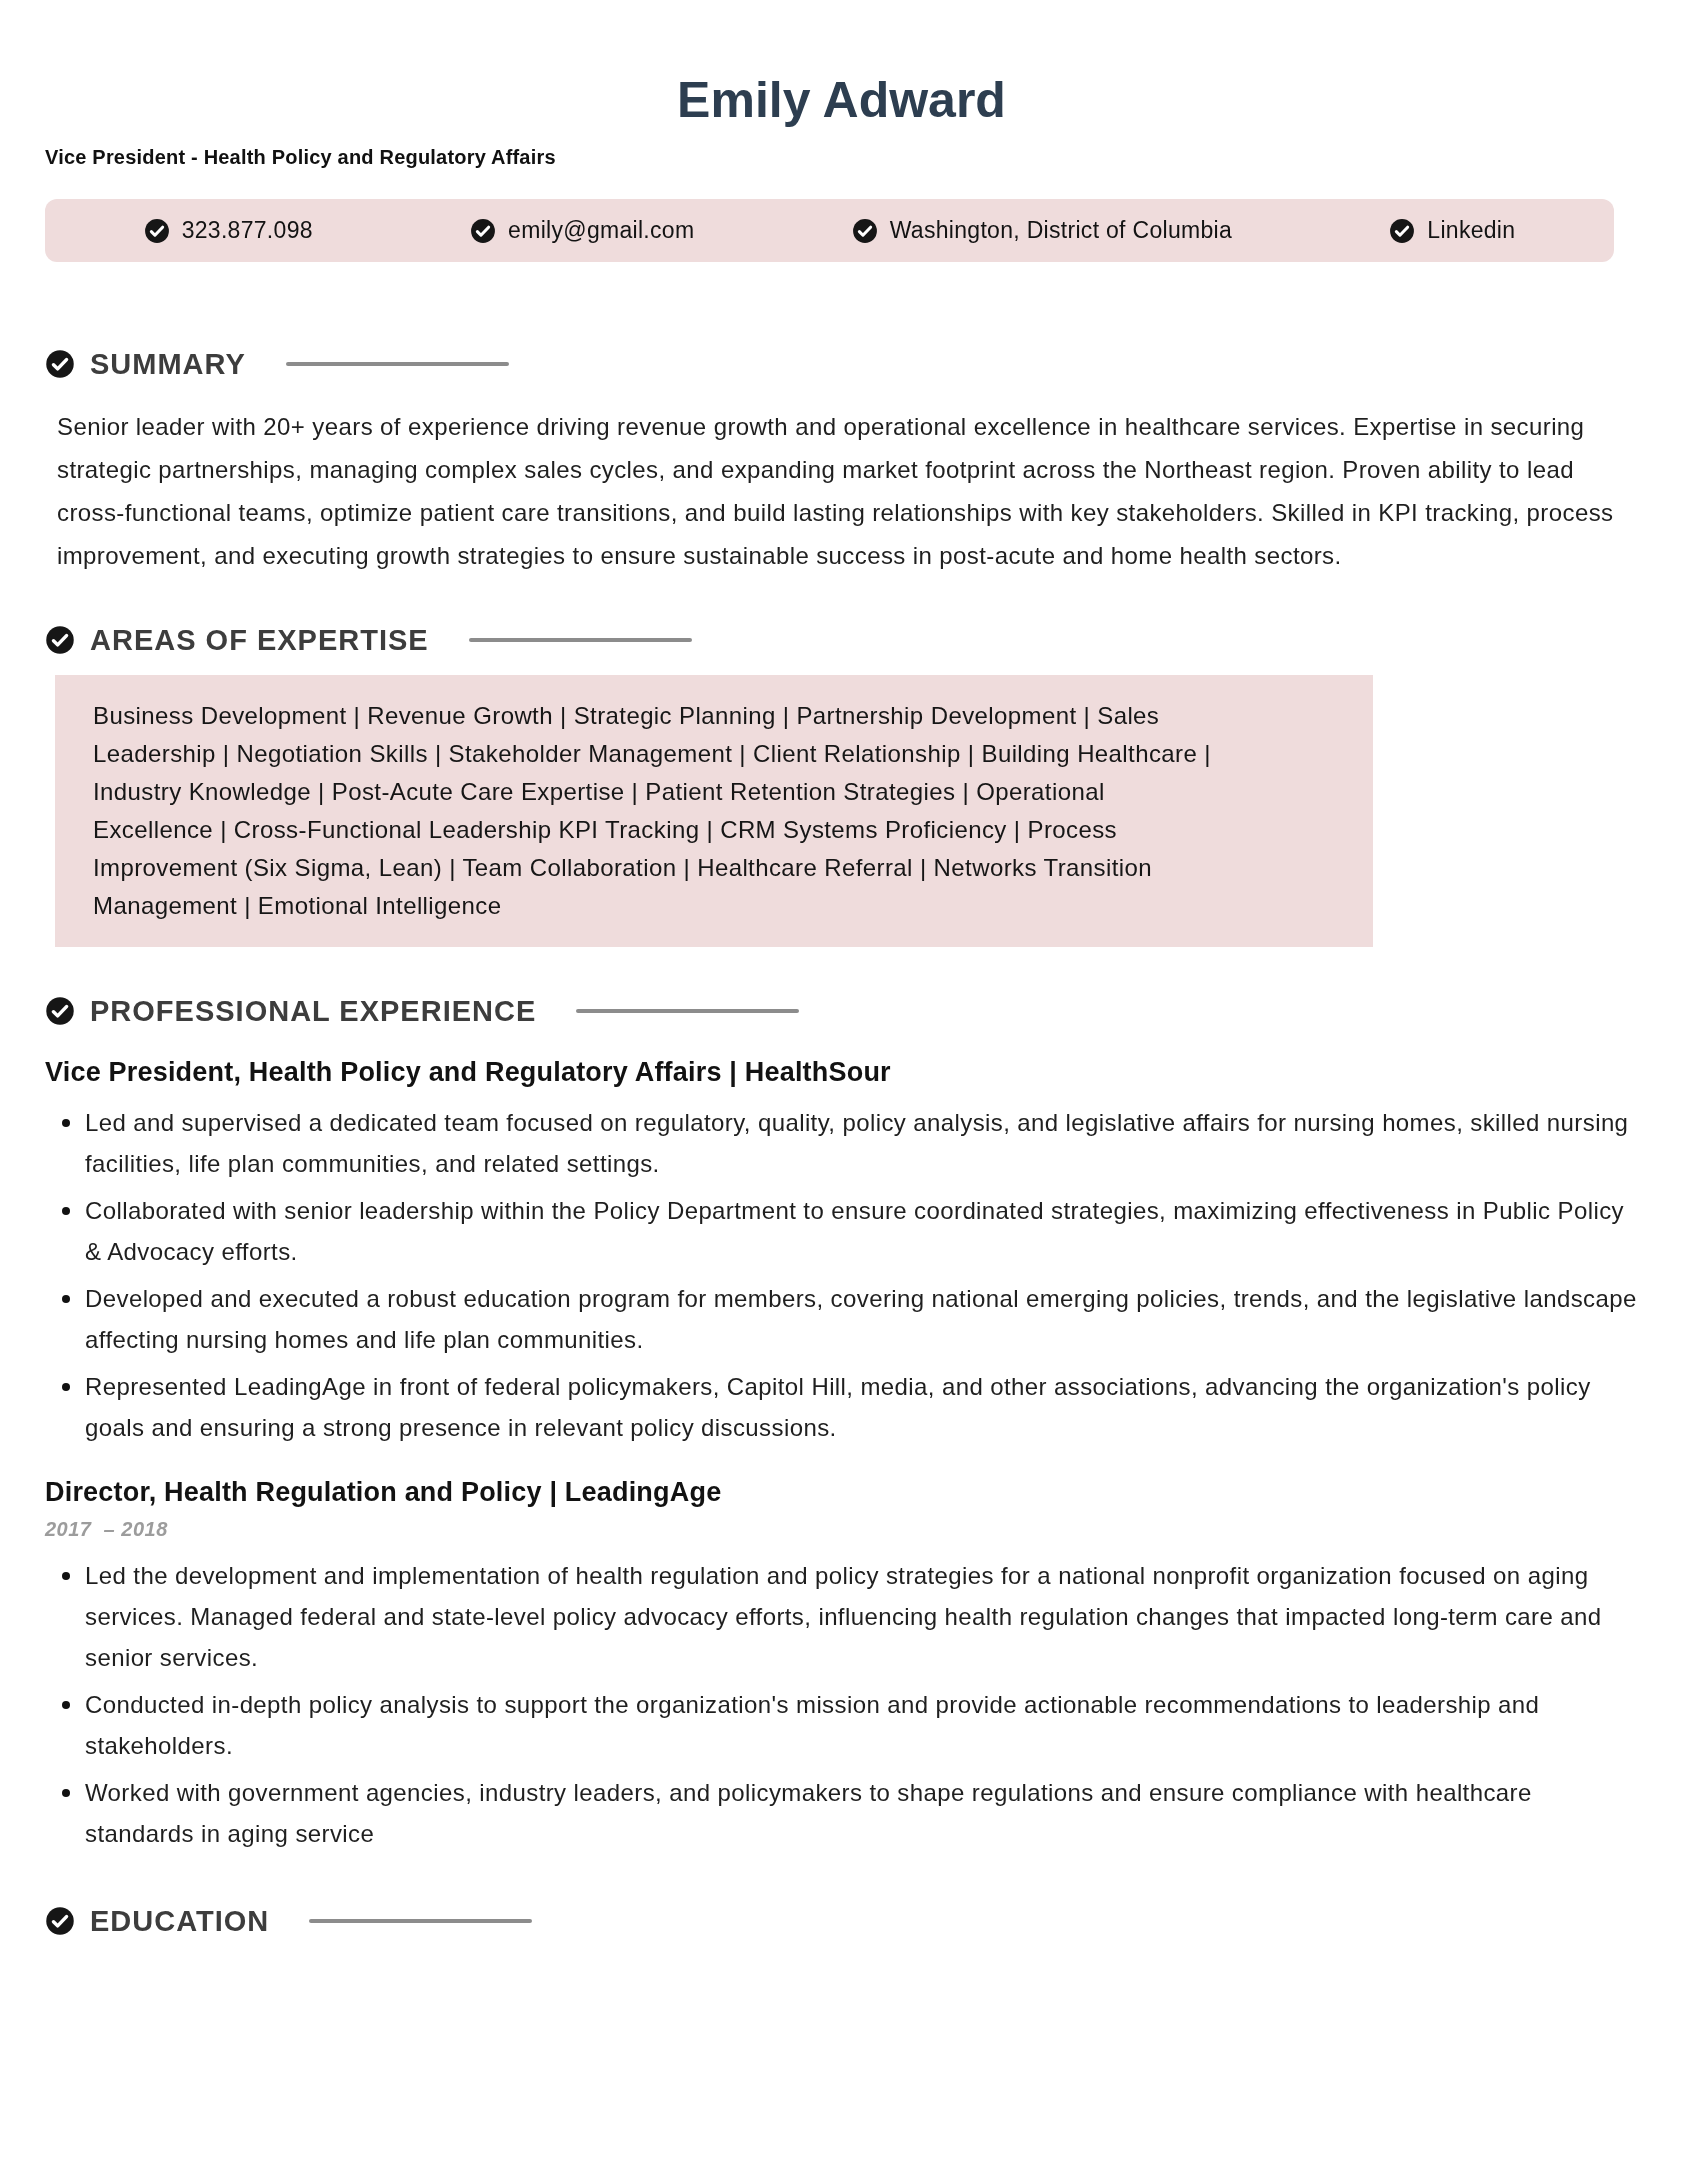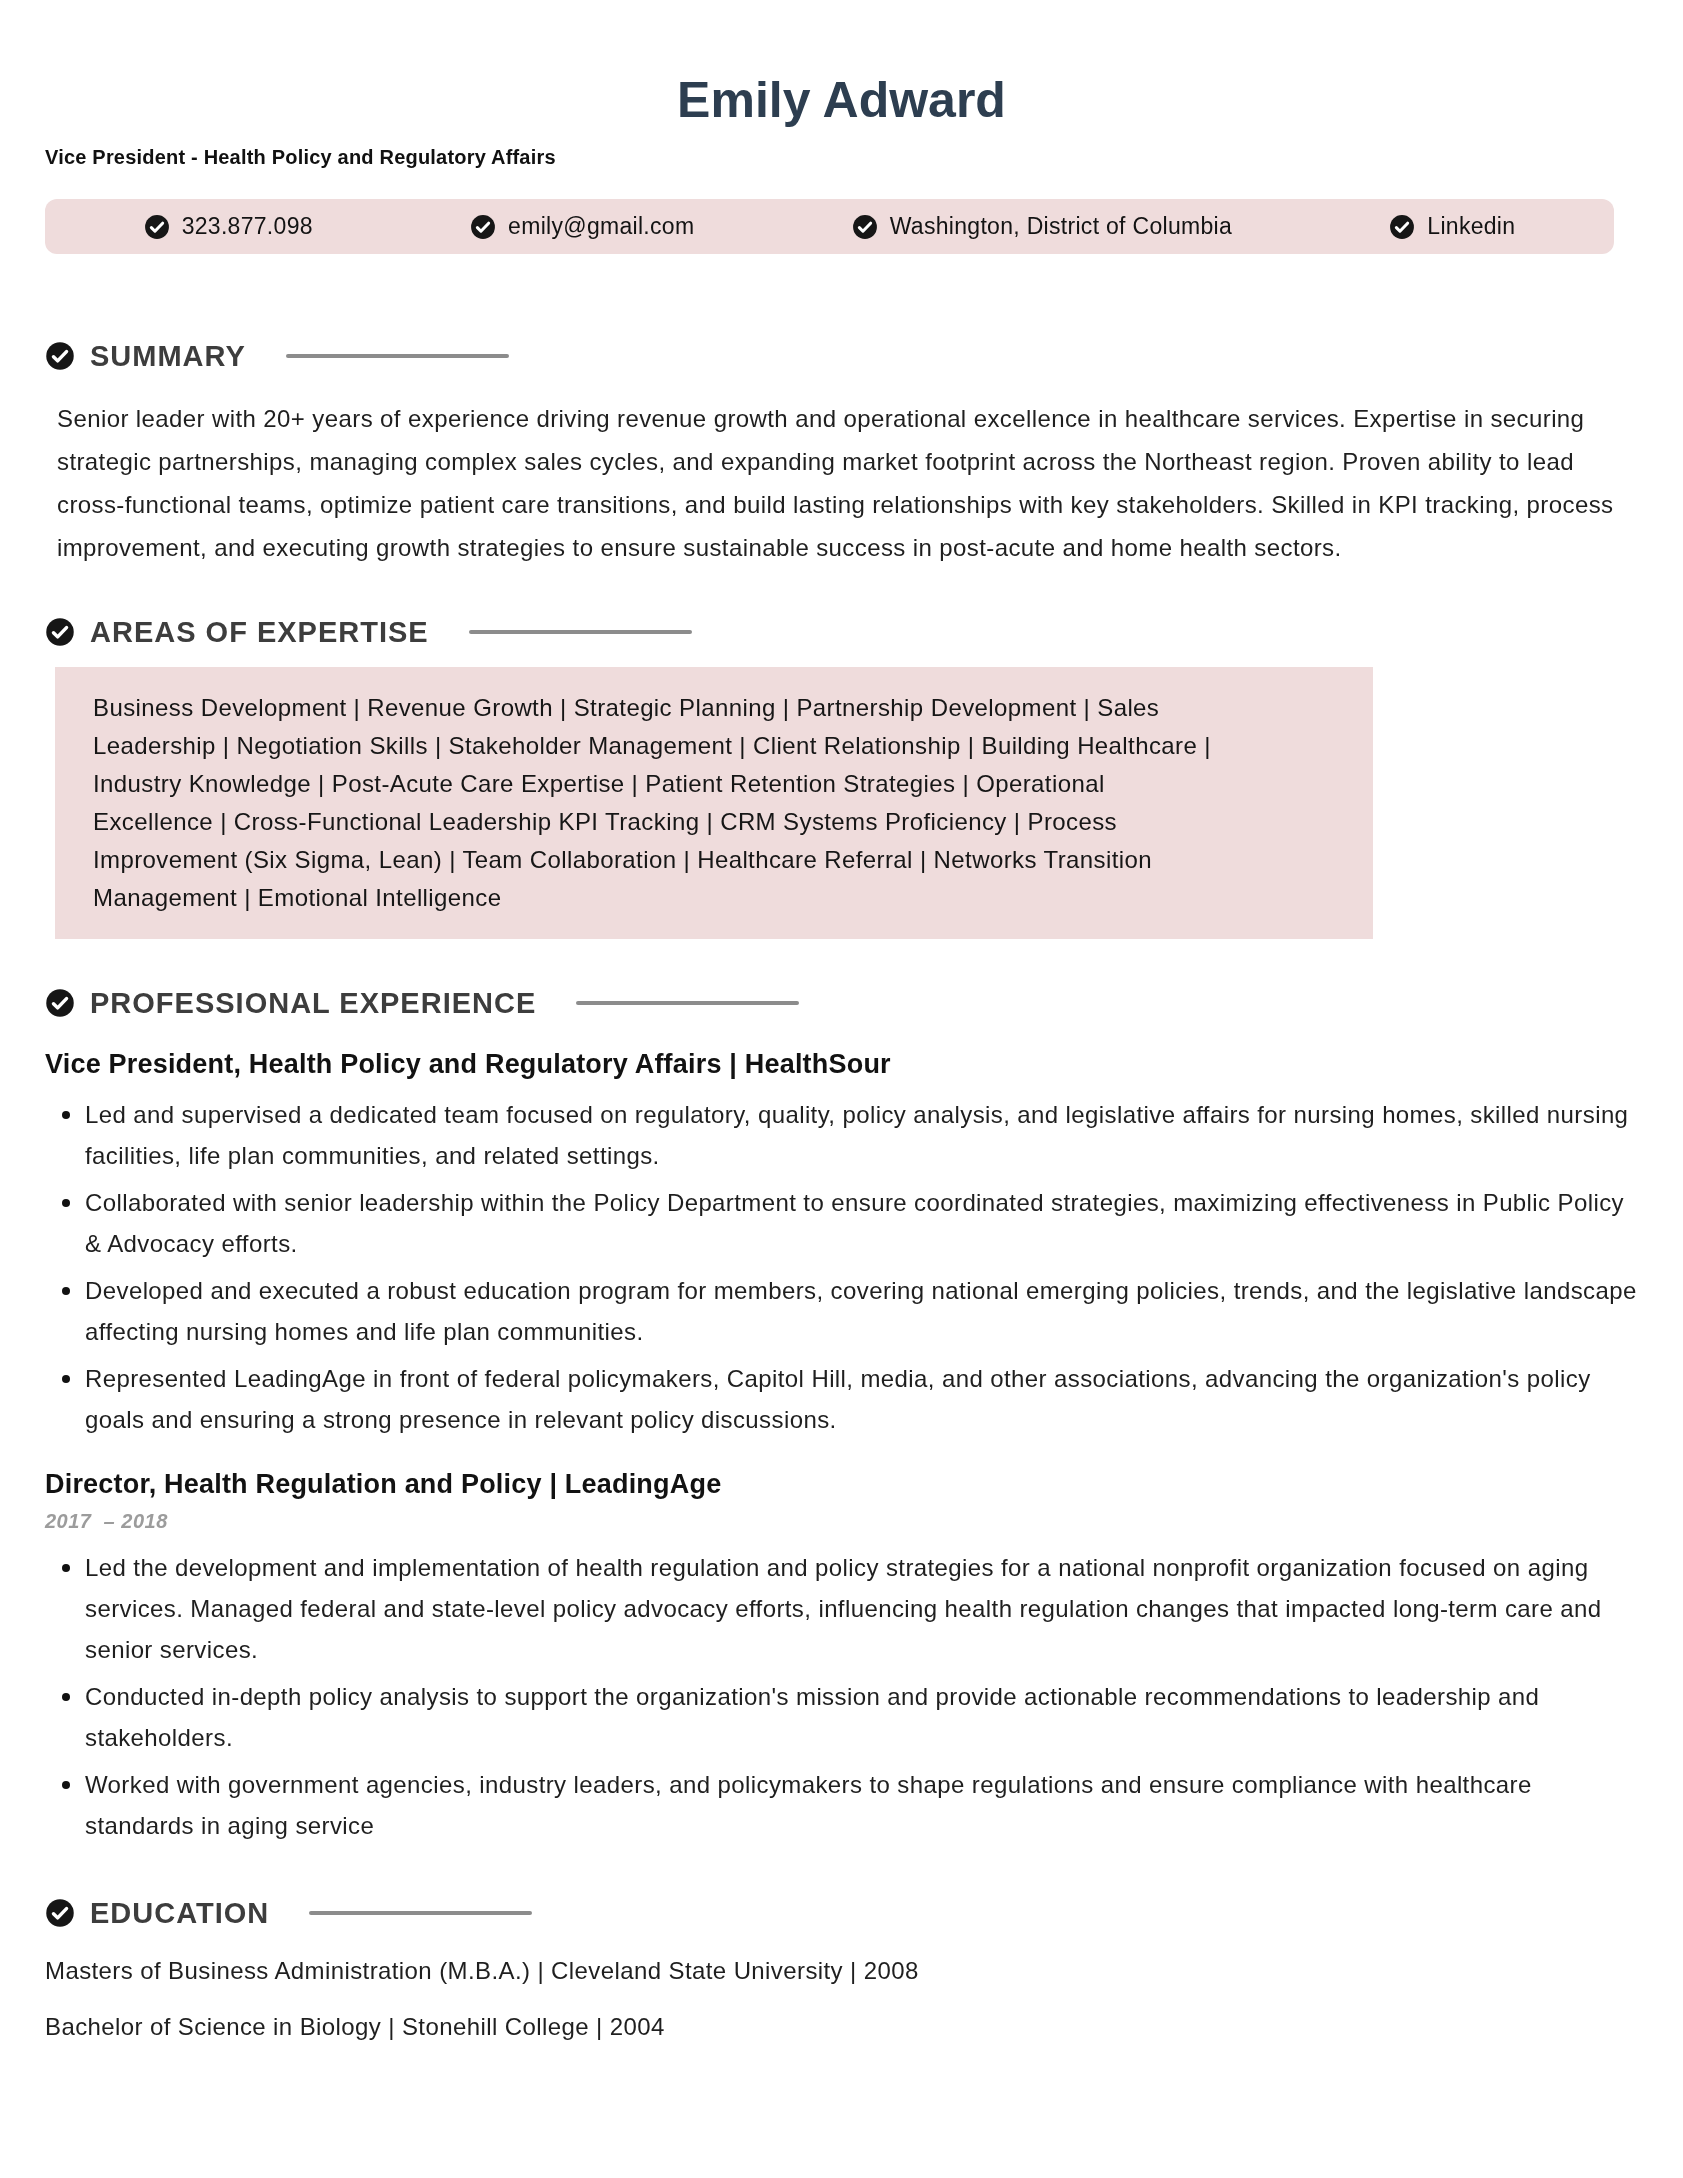--- a/index.html
+++ b/index.html
@@ -24,21 +24,21 @@
     font-size:50px;font-weight:bold;color:var(--name-navy);
     line-height:1.1;letter-spacing:0;margin:0;text-align:center;
   }
   .job-headline{
     margin-top:18px;font-size:20px;font-weight:bold;color:#111111;
     letter-spacing:0.2px;
   }
 
   
   .contact-bar{
-    margin-top:30px;width:1569px;height:55px;background:var(--accent-pink);
+    margin-top:30px;width:1569px;height:63px;background:var(--accent-pink);
     border-radius:12px;display:flex;align-items:center;justify-content:space-around;
     padding:7px 20px;
   }
   .contact-item{display:flex;align-items:center;gap:12px;}
   .contact-label{font-size:23px;letter-spacing:0.3px;color:#131313;}
 
   
   .check-icon{display:inline-block;width:30px;height:30px;flex:0 0 auto;}
   .check-icon.sm{width:26px;height:26px;}
   .check-icon svg{display:block;width:100%;height:100%;}
@@ -205,21 +205,16 @@
     <div class="section-head">
       <span class="check-icon">
         <svg viewBox="0 0 24 24">
             <circle cx="12" cy="12" r="11" fill="#161616"></circle>
             <path d="M6.8 12.6l3.3 3.3 7.1-7.4" stroke="#ffffff" stroke-width="2.8" fill="none" stroke-linecap="round" stroke-linejoin="round"></path>
           </svg>
       </span>
       <span class="section-title">EDUCATION</span>
       <span class="heading-rule"></span>
     </div>
-    <div>
-
-    <div class="edu-item">Masters of Business Administration (M.B.A.) | Cleveland State University | 2008</div>
-        <div class="edu-item">Bachelor of Science in Biology | Stonehill College | 2004</div>
-      </div>
   </div>
 
 </div>
 
 
 </body></html>

